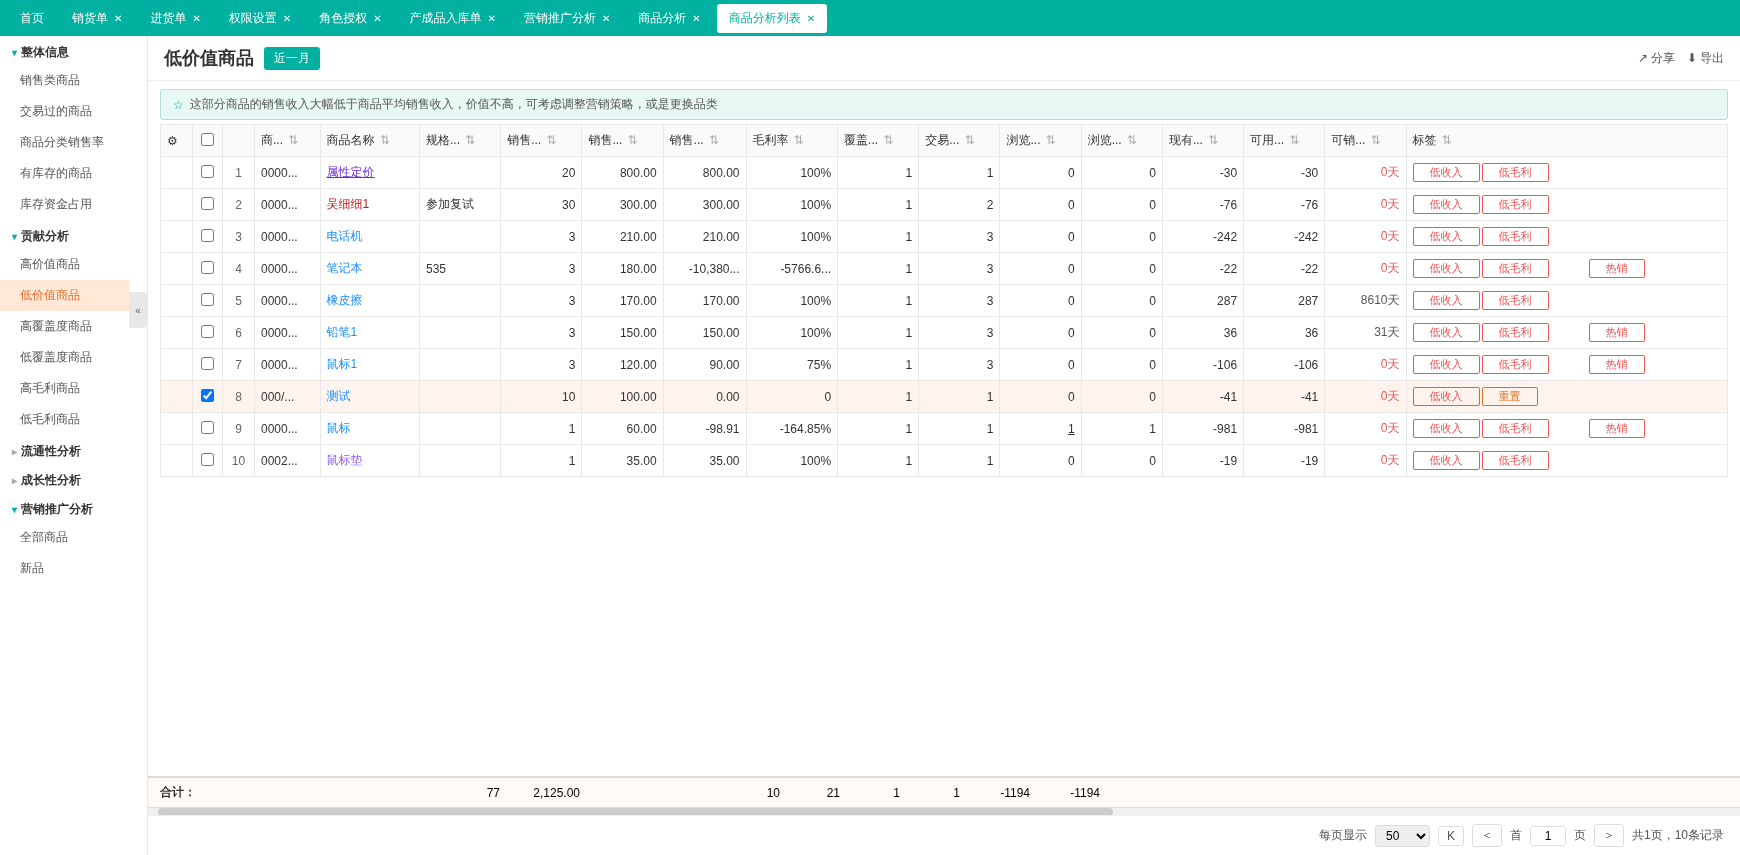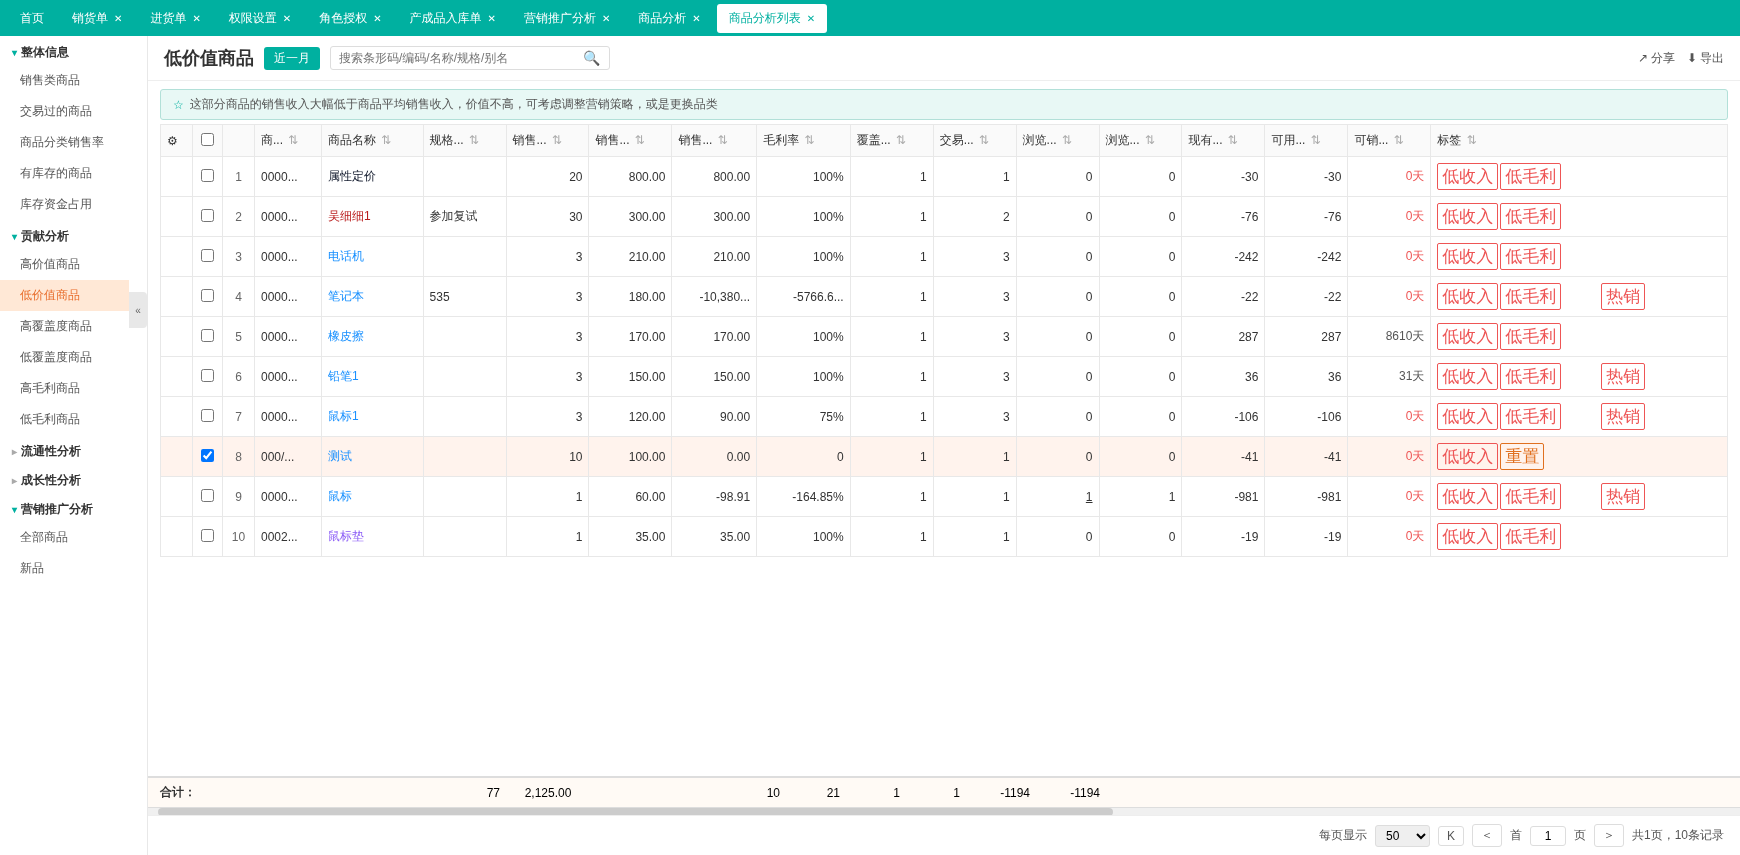--- a/index.html
+++ b/index.html
@@ -163,22 +163,22 @@
       border: 1px solid #e8e8e8;
       padding: 6px 6px;
       color: #333;
       white-space: nowrap;
     }
     tbody tr.highlighted { background: #fff3ed; }
     .tag {
       display: inline-block;
       border: 1px solid;
       border-radius: 2px;
-      padding: 1px 4px;
-      font-size: 17px;
+      padding: 1px 16px;
+      font-size: 11px;
       margin-right: 2px;
     }
     .tag-red { color: #e55; border-color: #e55; }
     .tag-orange { color: #e07020; border-color: #e07020; }
     .tag-hot { color: #e55; border-color: #e55; margin-left: 38px; }
 
     
     .table-footer {
       border-top: 2px solid #ddd;
       padding: 6px 12px;
@@ -329,24 +329,20 @@
       </div>
       <div class="collapse-btn">«</div>
     </div>
   </div>
 
   <div class="content-area">
 
     <div class="page-header">
       <span class="page-title">低价值商品</span>
       <button class="filter-btn">近一月</button>
-      <div class="search-box">
-        <input type="text" placeholder="搜索条形码/编码/名称/规格/别名" style="">
-        <span style="color:#00b0a0;font-size:14px;">🔍</span>
-      </div>
       <div class="header-actions">
         <div class="action-btn">
           <span>↗</span>
           <span>分享</span>
         </div>
         <div class="action-btn">
           <span>⬇</span>
           <span>导出</span>
         </div>
       </div>
@@ -386,21 +382,21 @@
           </tr>
         </thead>
         <tbody id="table-body">
         <tr>
     <td></td>
     <td class="checkbox-cell">
       <input type="checkbox" style="">
     </td>
     <td class="num-cell">1</td>
     <td>0000...</td>
-    <td style="cursor:pointer;color:#0f172a;">属性定价</td>
+    <td style="cursor:pointer;color:#6d28d9;text-decoration:underline;">属性定价</td>
     <td></td>
     <td style="text-align:right;">20</td>
     <td style="text-align:right;">800.00</td>
     <td style="text-align:right;">800.00</td>
     <td style="text-align:right;">100%</td>
     <td style="text-align:right;">1</td>
     <td style="text-align:right;">1</td>
     <td style="text-align:right;">0</td>
     <td style="text-align:right;">0</td>
     <td style="text-align:right;">-30</td>
@@ -607,21 +603,21 @@
     <td><span class="tag tag-red">低收入</span><span class="tag tag-red">低毛利</span></td>
   </tr>
           </tbody>
       </table>
     </div>
 
     <div class="table-footer">
       <span class="footer-label">合计：</span>
       <span style="min-width:200px;"></span>
       <span style="min-width:60px;text-align:right;">77</span>
-      <span style="min-width:80px;text-align:center;padding-left:16px;">2,125.00</span>
+      <span style="min-width:80px;text-align:right;padding-left:16px;">2,125.00</span>
       <span style="min-width:80px;"></span>
       <span style="min-width:60px;"></span>
       <span style="min-width:60px;text-align:right;">10</span>
       <span style="min-width:60px;text-align:right;padding-left:16px;">21</span>
       <span style="min-width:60px;text-align:right;padding-left:16px;">1</span>
       <span style="min-width:60px;text-align:right;padding-left:16px;">1</span>
       <span style="min-width:70px;text-align:right;padding-left:16px;">-1194</span>
       <span style="min-width:70px;text-align:right;padding-left:16px;">-1194</span>
     </div>
 

